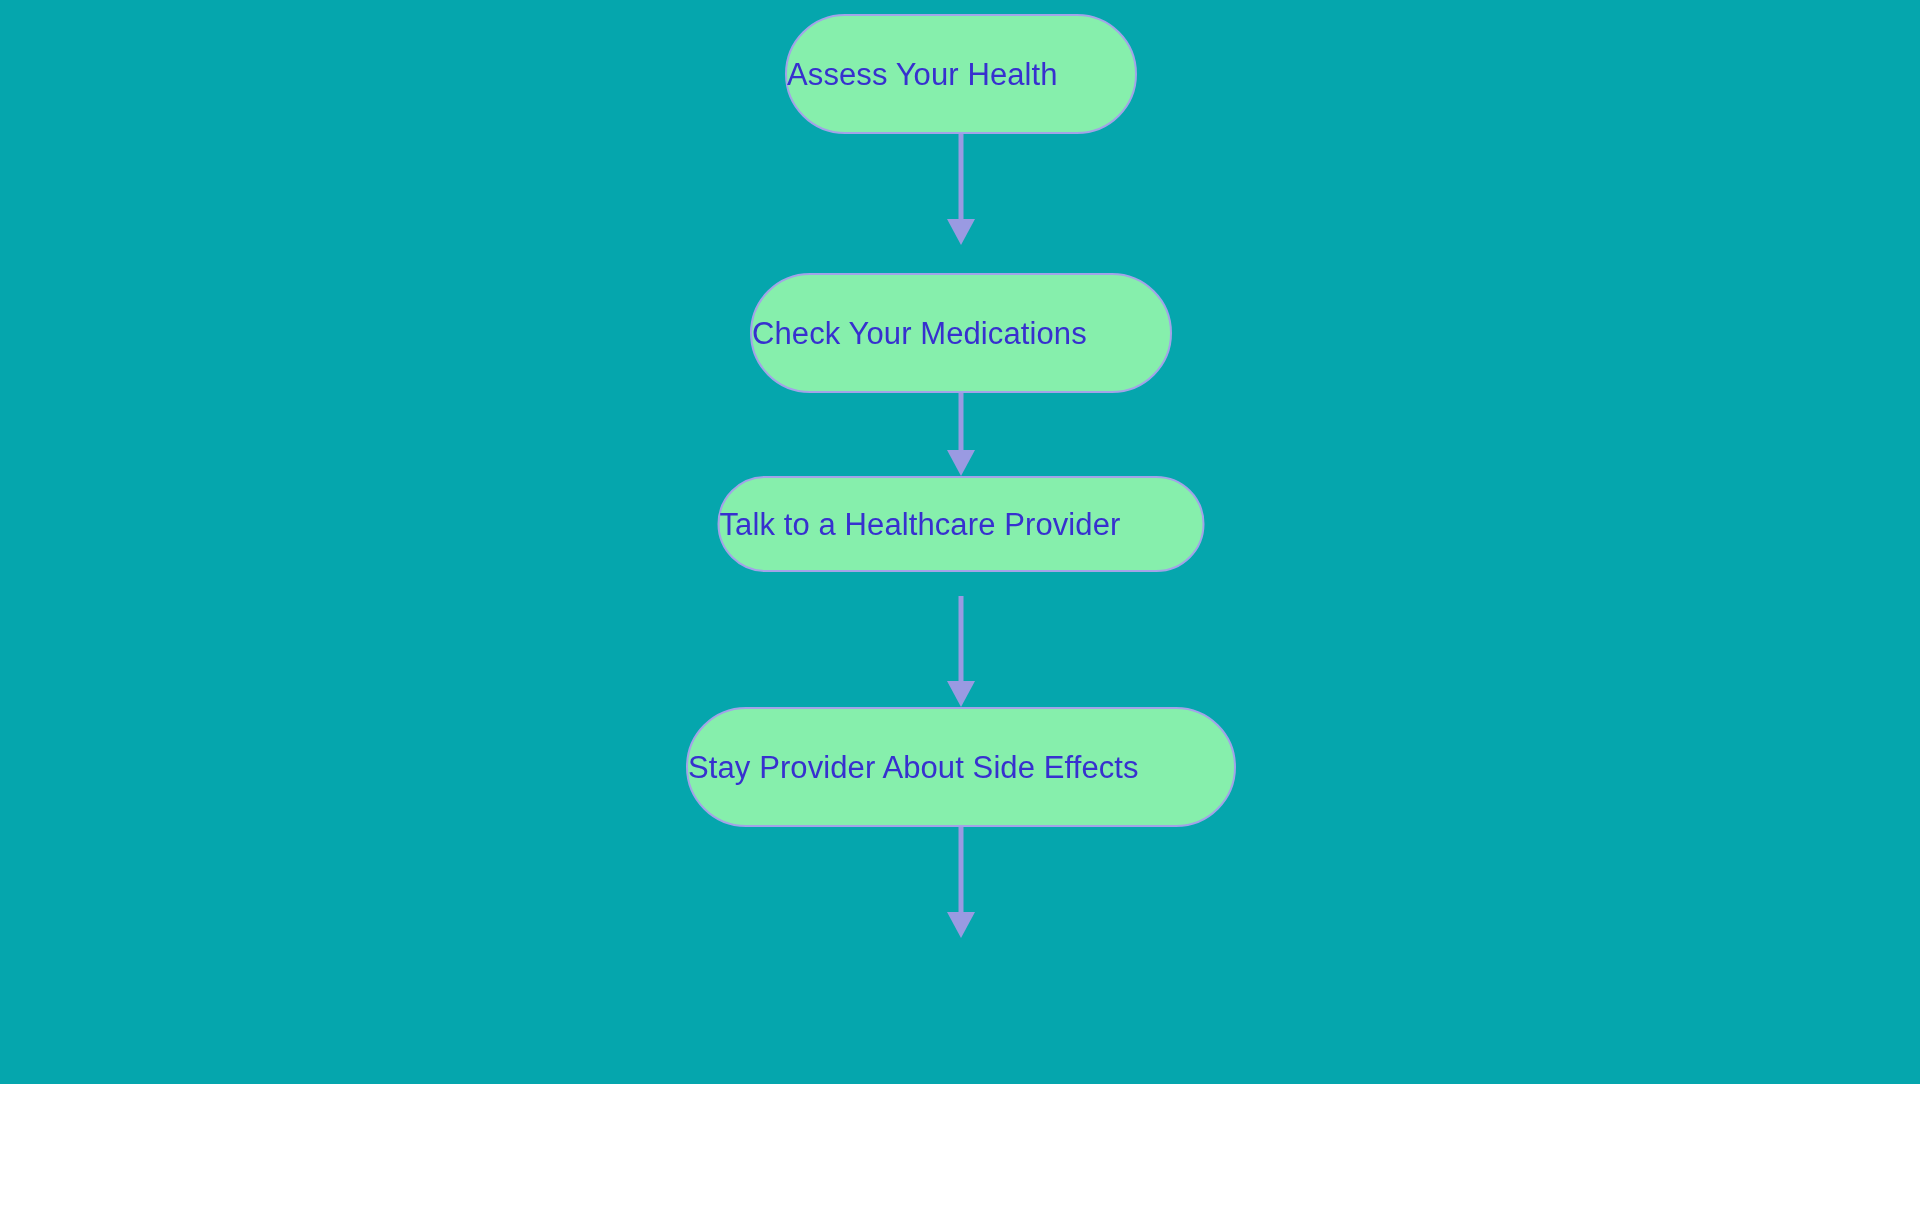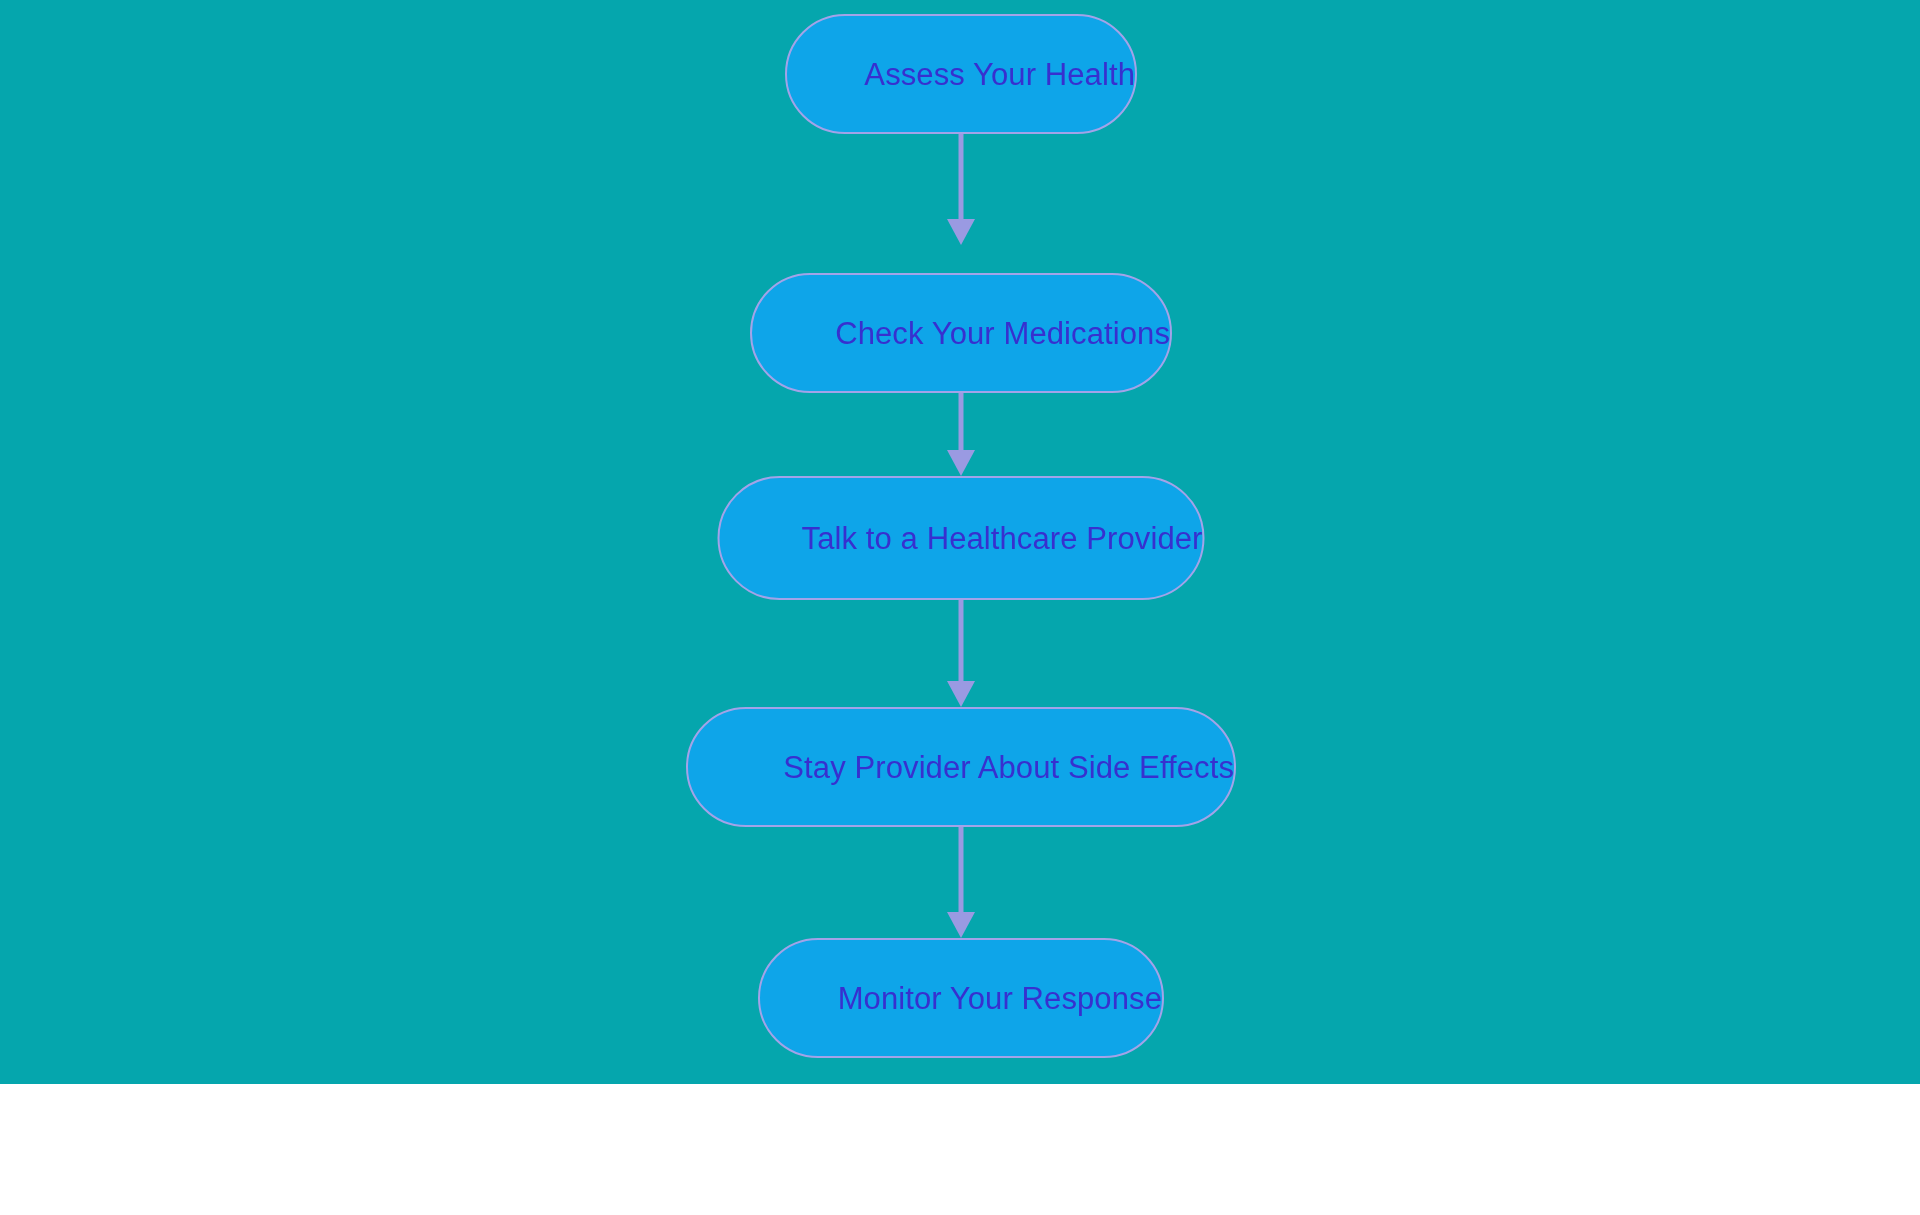--- a/index.html
+++ b/index.html
@@ -28,26 +28,26 @@
     left: 0;
     top: 0;
     width: 1920px;
     height: 1084px;
   }
 
   .flow-node {
     position: absolute;
     box-sizing: border-box;
     transform: translateX(-50%);
-    background: #0ea5e9;
+    background: #86efac;
     border: 2px solid #a3a3e8;
     border-radius: 999px;
     display: flex;
     align-items: center;
-    justify-content: flex-end;
+    justify-content: flex-start;
     color: #3730cf;
     font-family: "Liberation Sans", sans-serif;
     font-size: 31px;
     font-weight: 400;
     letter-spacing: 0.1px;
     line-height: 1;
     white-space: nowrap;
     user-select: none;
   }
 
@@ -120,28 +120,25 @@
     </div>
 
     <div class="flow-node" style="left:961px; top:14px; width:352px; height:120px;">
       <span class="node-label">Assess Your Health</span>
     </div>
 
     <div class="flow-node" style="left:961px; top:245px; width:422px; height:120px;margin-top:28px;">
       <span class="node-label">Check Your Medications</span>
     </div>
 
-    <div class="flow-node" style="left:961px; top:476px; width:487px; height:124px;">
+    <div class="flow-node" style="left:961px; top:476px; width:487px; height:96px;">
       <span class="node-label">Talk to a Healthcare Provider</span>
     </div>
 
     <div class="flow-node" style="left:961px; top:707px; width:550px; height:120px;">
       <span class="node-label">Stay Provider About Side Effects</span>
     </div>
 
-    <div class="flow-node" style="left:961px; top:938px; width:406px; height:120px;">
-      <span class="node-label">Monitor Your Response</span>
-    </div>
 
   </div>
 </div>
 
 <div id="bottom-strip"></div>
 
 </body></html>

